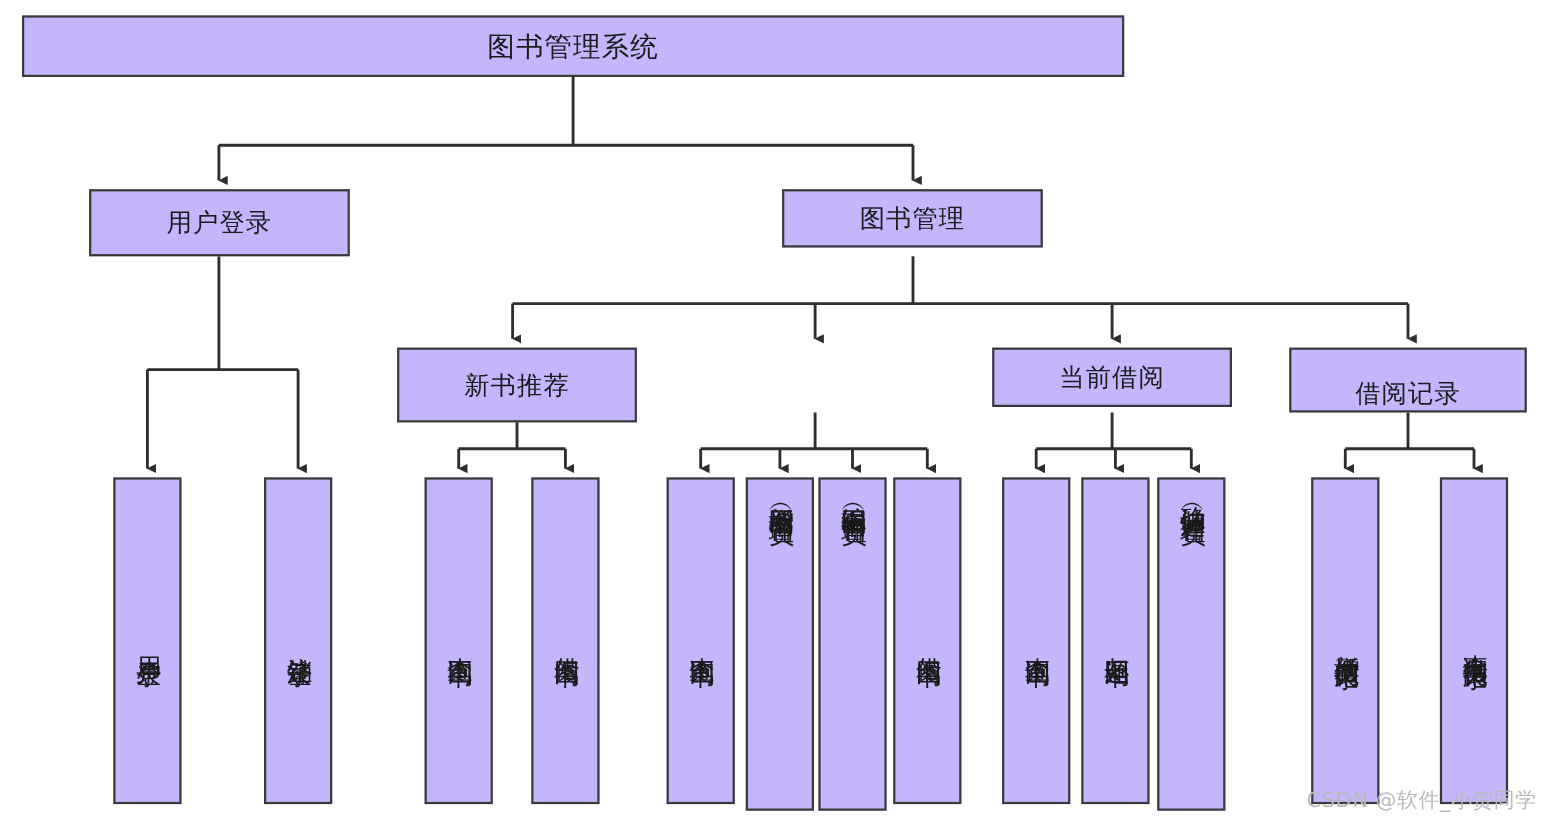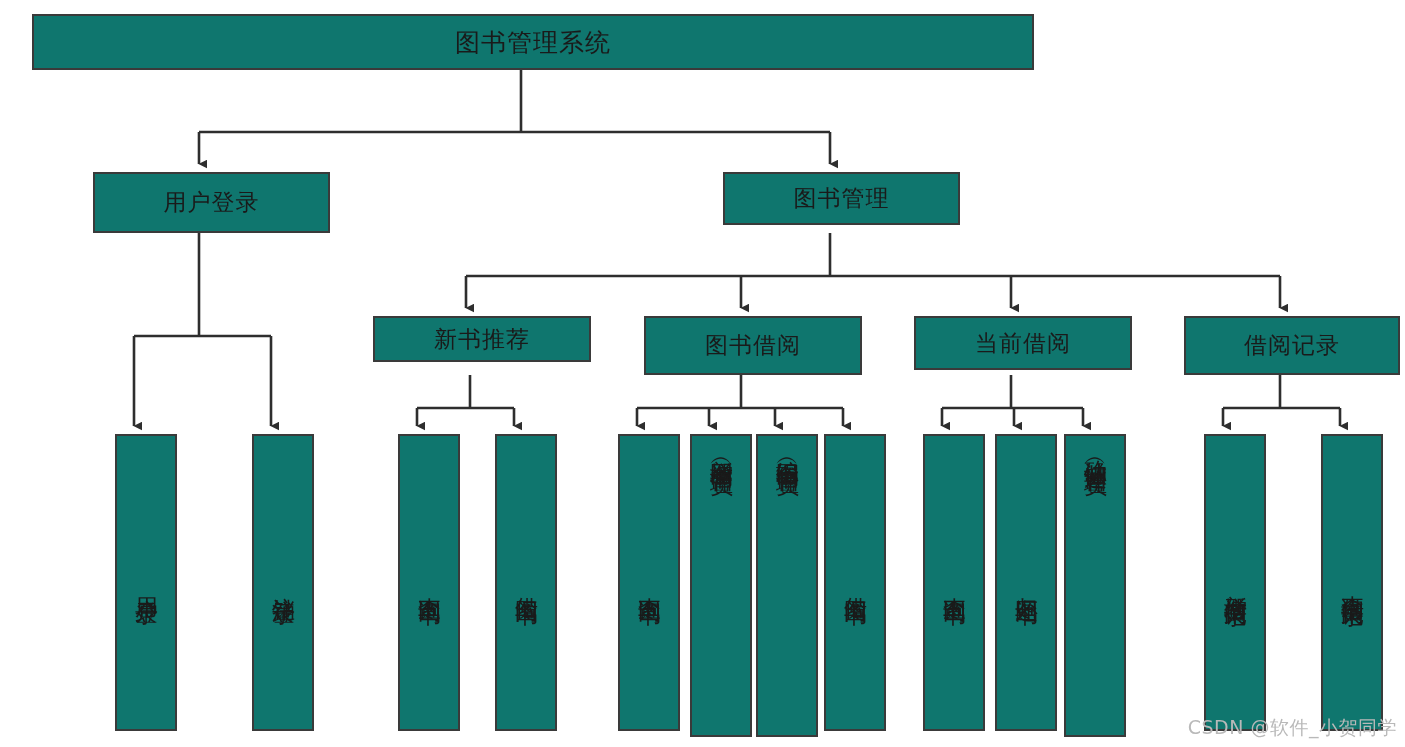--- a/index.html
+++ b/index.html
@@ -22,27 +22,26 @@
     position: absolute;
     left: 0;
     top: 0;
     width: 1405px;
     height: 747px;
     pointer-events: none;
   }
   .node {
     position: absolute;
     box-sizing: border-box;
-    background: #0f766e;
+    background: #c4b5fd;
     border: 2px solid #3a3a3a;
     display: flex;
     align-items: center;
     justify-content: center;
     color: #1a1a1a;
-    margin-left: 12px;
   }
   .node.root-node {
     font-size: 25px;
     letter-spacing: 1px;
   }
   .node.branch-node {
     font-size: 23px;
     letter-spacing: 1px;
   }
   .node.leaf-node {
@@ -137,30 +136,27 @@
     <span class="htext">图书管理系统</span>
   </div>
 
   <div class="node branch-node" style="left: 81px; top: 172px; width: 237px; height: 61px;">
     <span class="htext">用户登录</span>
   </div>
   <div class="node branch-node" style="left: 711px; top: 172px; width: 237px; height: 53px;">
     <span class="htext">图书管理</span>
   </div>
 
-  <div class="node branch-node" style="left: 361px; top: 316px; width: 218px; height: 46px;">
+  <div class="node branch-node" style="left: 361px; top: 316px; width: 218px; height: 68px;">
     <span class="htext">新书推荐</span>
-  </div>
-  <div class="node branch-node" style="left: 632px; top: 316px; width: 218px; height: 59px;">
-    <span class="htext">图书借阅</span>
   </div>
   <div class="node branch-node" style="left: 902px; top: 316px; width: 218px; height: 54px;">
     <span class="htext">当前借阅</span>
   </div>
-  <div class="node branch-node" style="left: 1172px; top: 316px; width: 216px; height: 59px;">
+  <div class="node branch-node" style="left: 1172px; top: 316px; width: 216px; height: 59px; align-items: flex-end;">
     <span class="htext">借阅记录</span>
   </div>
 
   <div class="node leaf-node leaf-centered" style="left: 103px; top: 434px; width: 62px; height: 297px;">
     <span class="vtext">用户登录</span>
   </div>
   <div class="node leaf-node leaf-centered" style="left: 240px; top: 434px; width: 62px; height: 297px;">
     <span class="vtext">注销登录</span>
   </div>
   <div class="node leaf-node leaf-centered" style="left: 386px; top: 434px; width: 62px; height: 297px;">

